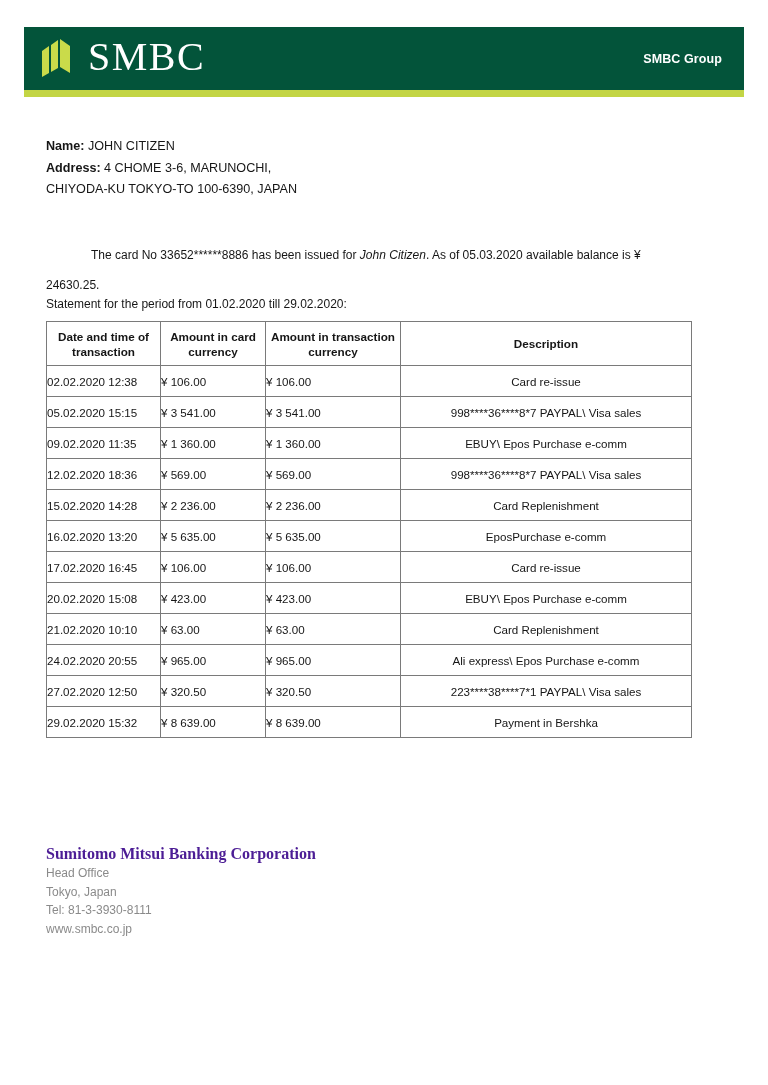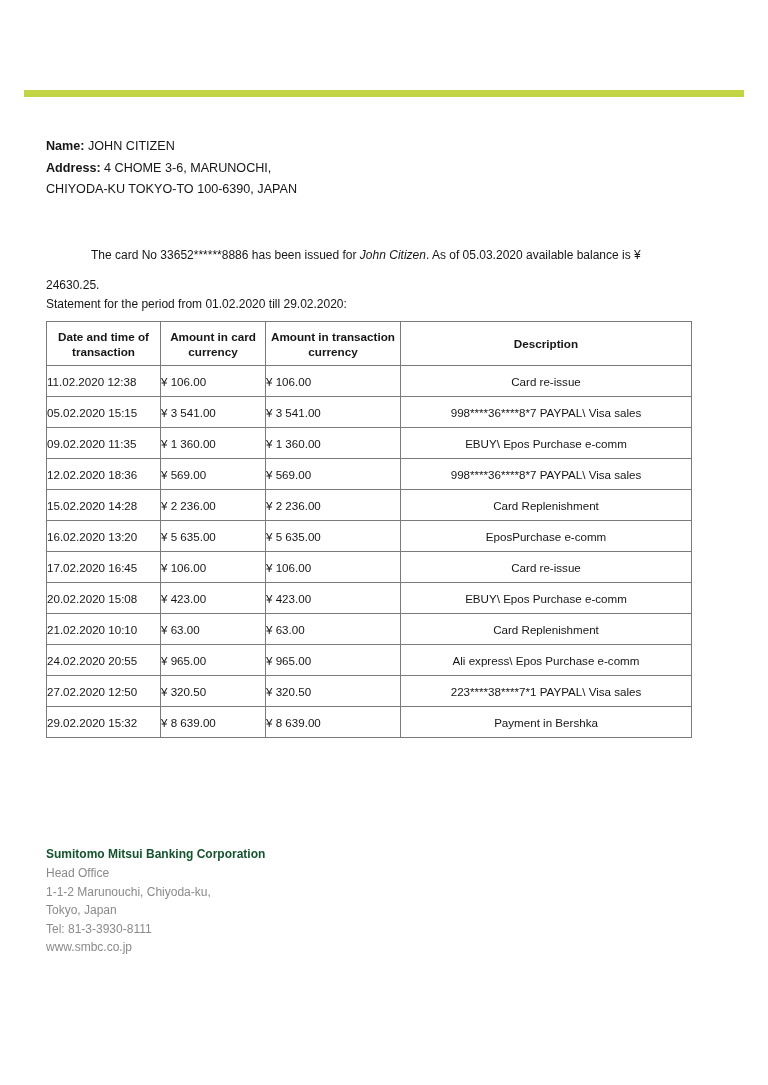--- a/index.html
+++ b/index.html
@@ -141,31 +141,43 @@
   
   .footer {
     position: absolute;
     left: 46px;
     top: 845px;
     font-size: 12px;
     line-height: 18.4px;
   }
   .footer .f-strong {
     font-weight: bold;
-    color: #14532d;
-    font-size: 12px;
+    color: #4c1d95;
+    font-size: 16px;
     padding-bottom: 1px;
+    font-family: Liberation Serif, serif;
   }
   .footer .f-line { color: #8a8a8a; }
 </style>
 </head>
 <body>
 
 <div class="page">
 
+  <div class="header">
+    <div class="header-left">
+      <svg class="logo-mark" viewBox="0 0 34 44">
+        <polygon points="2,14 9,9 9,36 2,40" fill="#cadb4a"></polygon>
+        <polygon points="11,8 18,3 18,31 11,35" fill="#cadb4a"></polygon>
+        <polygon points="20,2 30,9 30,36 20,30" fill="#cadb4a"></polygon>
+      </svg>
+      <div class="logo-word">SMBC</div>
+    </div>
+    <div class="header-right">SMBC Group</div>
+  </div>
   <div class="header-rule"></div>
 
   <div class="customer">
     <div>
       <span class="lbl">Name:</span>
       <span>JOHN CITIZEN</span>
     </div>
     <div>
       <span class="lbl">Address:</span>
       <span>4 CHOME 3-6, MARUNOCHI,</span>
@@ -190,21 +202,21 @@
       <thead>
         <tr>
           <th>Date and time of transaction</th>
           <th>Amount in card currency</th>
           <th>Amount in transaction currency</th>
           <th>Description</th>
         </tr>
       </thead>
       <tbody id="tbody">
           <tr>
-            <td class="c-date">11.02.2020 12:38</td>
+            <td class="c-date">02.02.2020 12:38</td>
             <td class="c-amt">¥ 106.00</td>
             <td class="c-amt">¥ 106.00</td>
             <td class="c-desc">Card re-issue</td>
           </tr>
           <tr>
             <td class="c-date">05.02.2020 15:15</td>
             <td class="c-amt">¥ 3 541.00</td>
             <td class="c-amt">¥ 3 541.00</td>
             <td class="c-desc">998****36****8*7 PAYPAL\ Visa sales</td>
           </tr>
@@ -268,19 +280,18 @@
             <td class="c-amt">¥ 8 639.00</td>
             <td class="c-desc">Payment in Bershka</td>
           </tr>
         </tbody>
     </table>
   </div>
 
   <div class="footer">
     <div class="f-strong">Sumitomo Mitsui Banking Corporation</div>
     <div class="f-line">Head Office</div>
-    <div class="f-line">1-1-2 Marunouchi, Chiyoda-ku,</div>
     <div class="f-line">Tokyo, Japan</div>
     <div class="f-line">Tel: 81-3-3930-8111</div>
     <div class="f-line">www.smbc.co.jp</div>
   </div>
 
 </div>
 
 </body></html>

